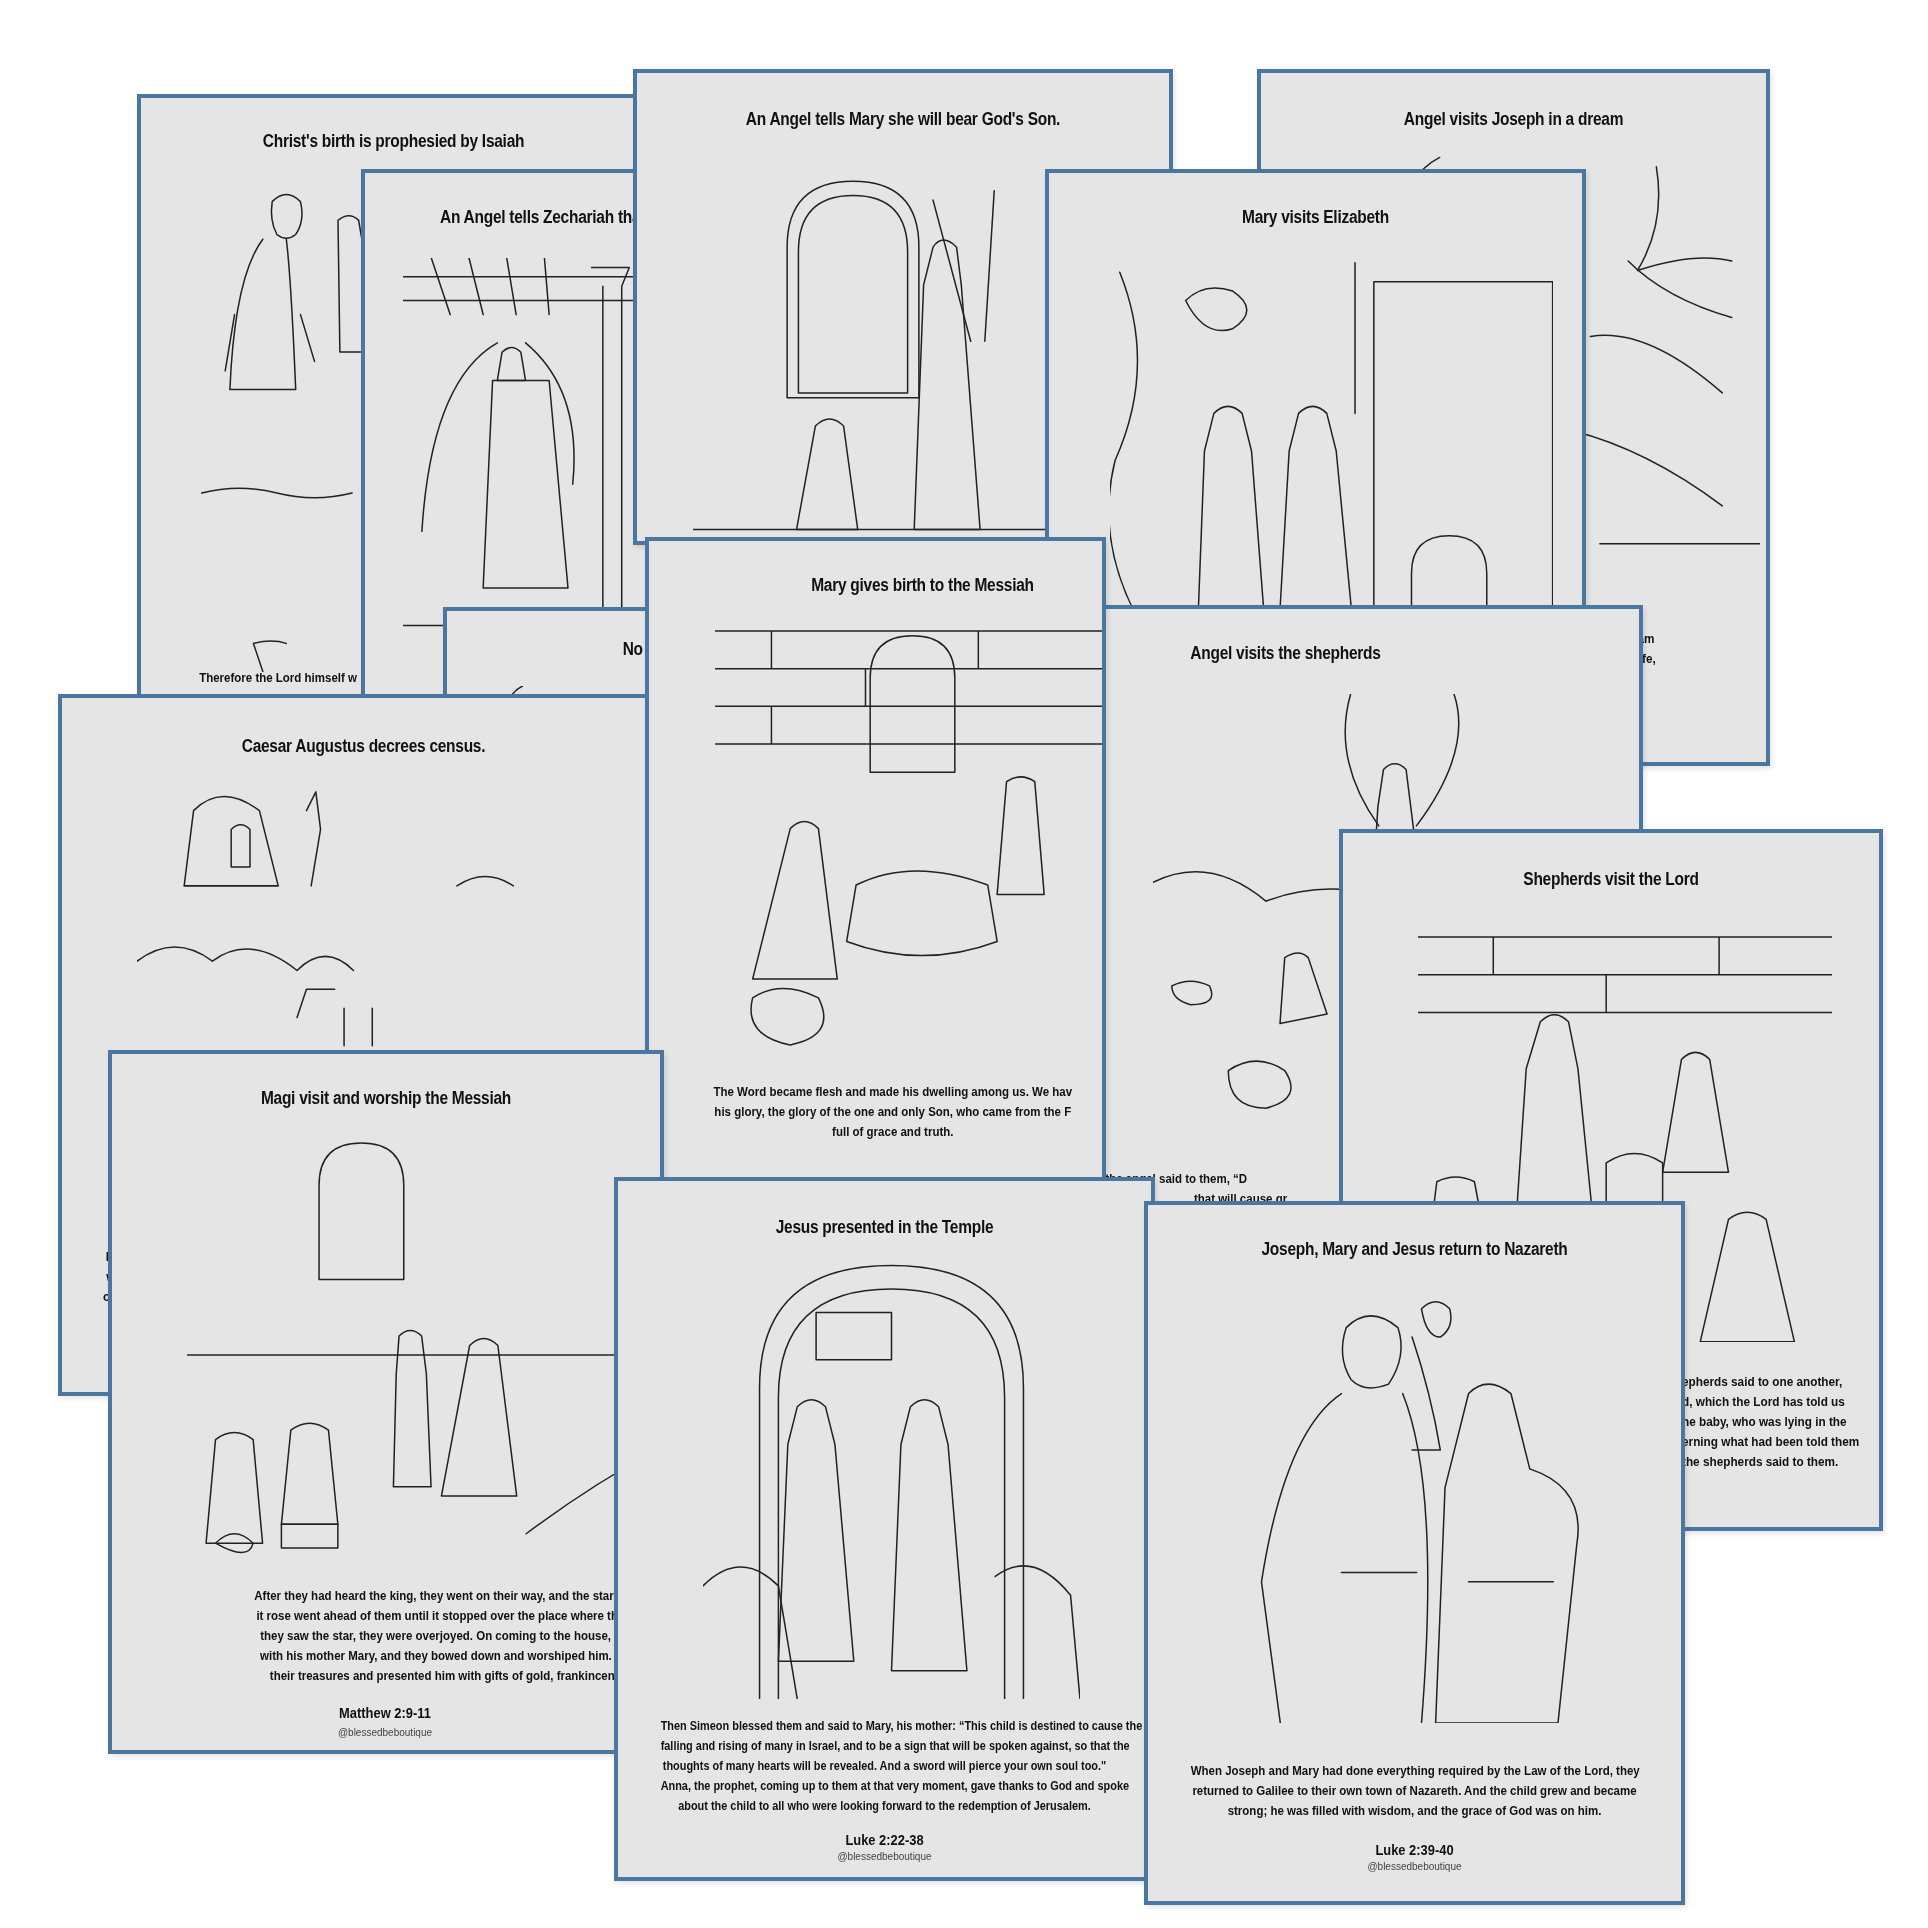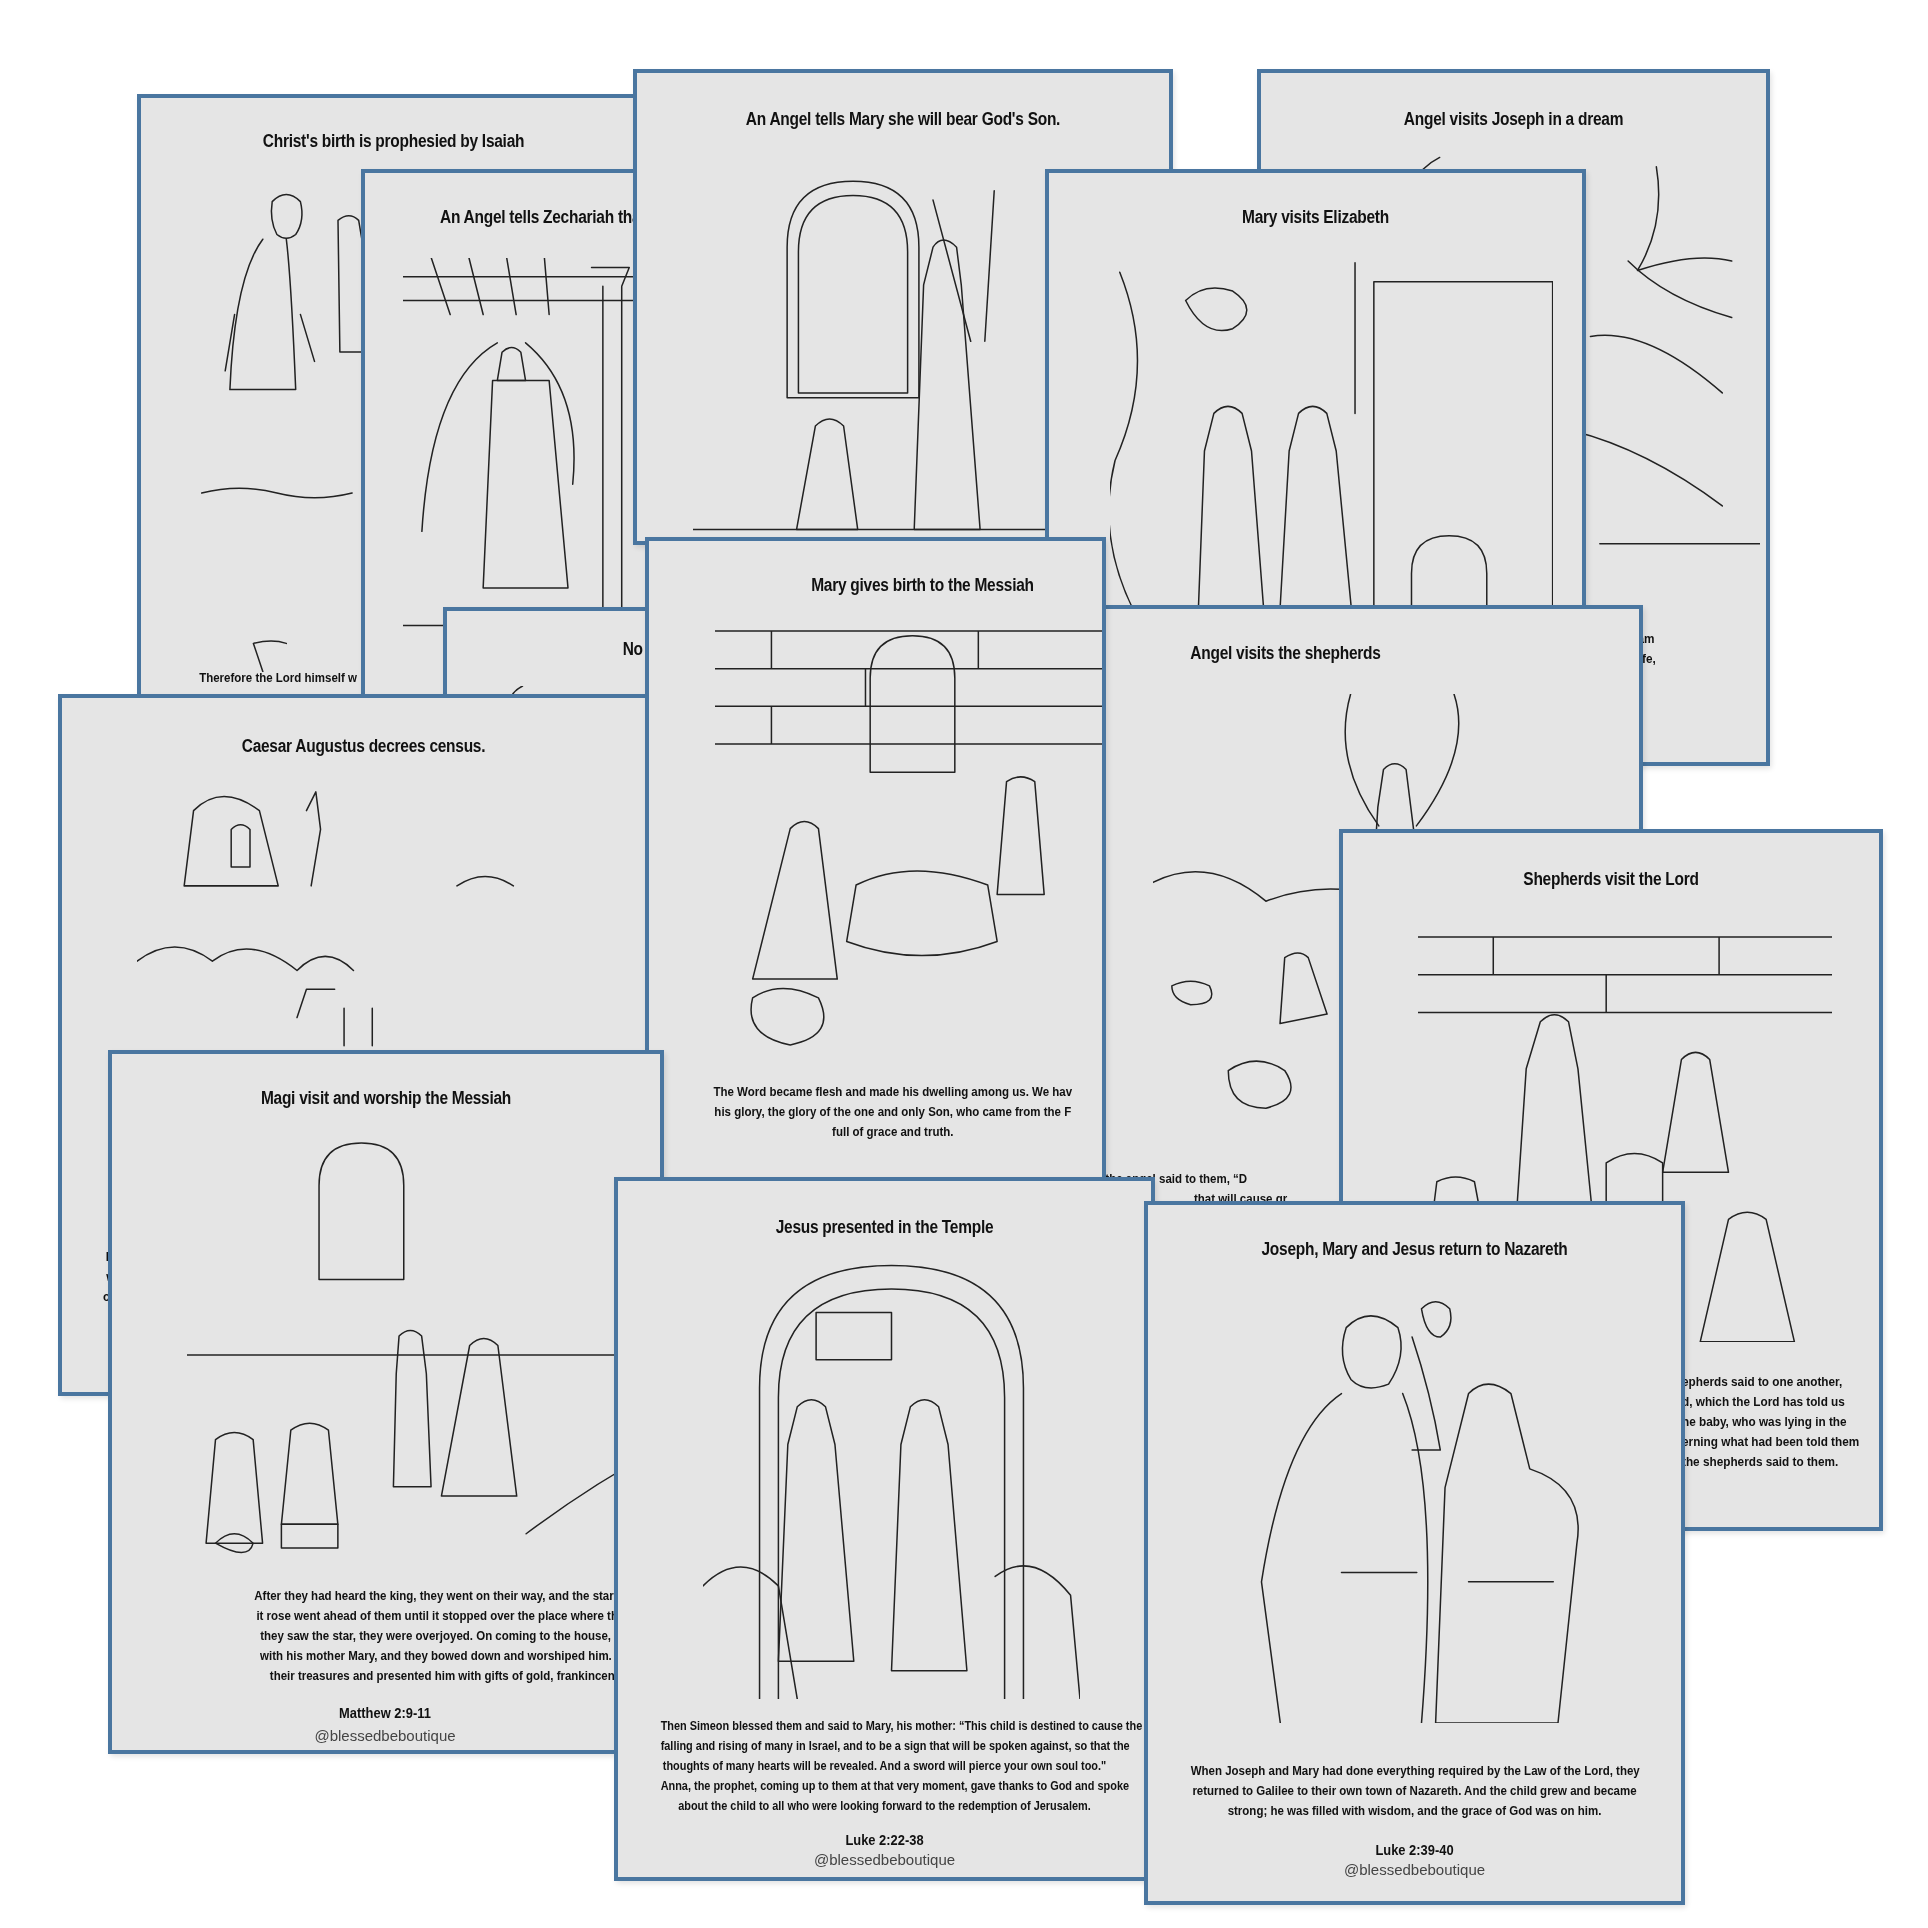--- a/index.html
+++ b/index.html
@@ -11,21 +11,21 @@
            font-family:"Liberation Sans Narrow","Liberation Sans", sans-serif; font-size:18px;
            color:#111; letter-spacing:-0.3px; transform:scaleX(0.86); transform-origin:center; white-space:nowrap; }
   .art { position:absolute; }
   .art svg { width:100%; height:100%; }
   .art svg * { fill:none; stroke:#222; stroke-width:1.6; stroke-linecap:round; stroke-linejoin:round; }
   .verse { position:absolute; left:0; right:0; text-align:center; font-weight:bold; color:#111;
            font-size:13.7px; line-height:20px; transform:scaleX(0.84); transform-origin:center; }
   .verse-line { display:block; white-space:nowrap; }
   .ref { position:absolute; left:0; right:0; text-align:center; font-weight:bold; font-size:15px; color:#111;
          transform:scaleX(0.86); }
-  .handle { position:absolute; left:0; right:0; text-align:center; font-size:15px; color:#444; }
+  .handle { position:absolute; left:0; right:0; text-align:center; font-size:10px; color:#444; }
 </style>
 </head>
 <body>
 
 <div class="card" style="left:137px;top:94px;width:513px;height:612px;z-index:1;">
   <div class="title" style="top:33px;">Christ's birth is prophesied by Isaiah</div>
   <div class="art" style="left:56px;top:75px;width:188px;height:499px;">
     <svg viewBox="0 0 200 530">
         <path d="M80 30 q15-15 30 0 q5 20 -5 35 q-10 8 -20 0 q-8-15 -5-35z"></path>
         <path d="M70 70 q-30 40 -35 160 l70 0 q-5-120 -10-160"></path>

